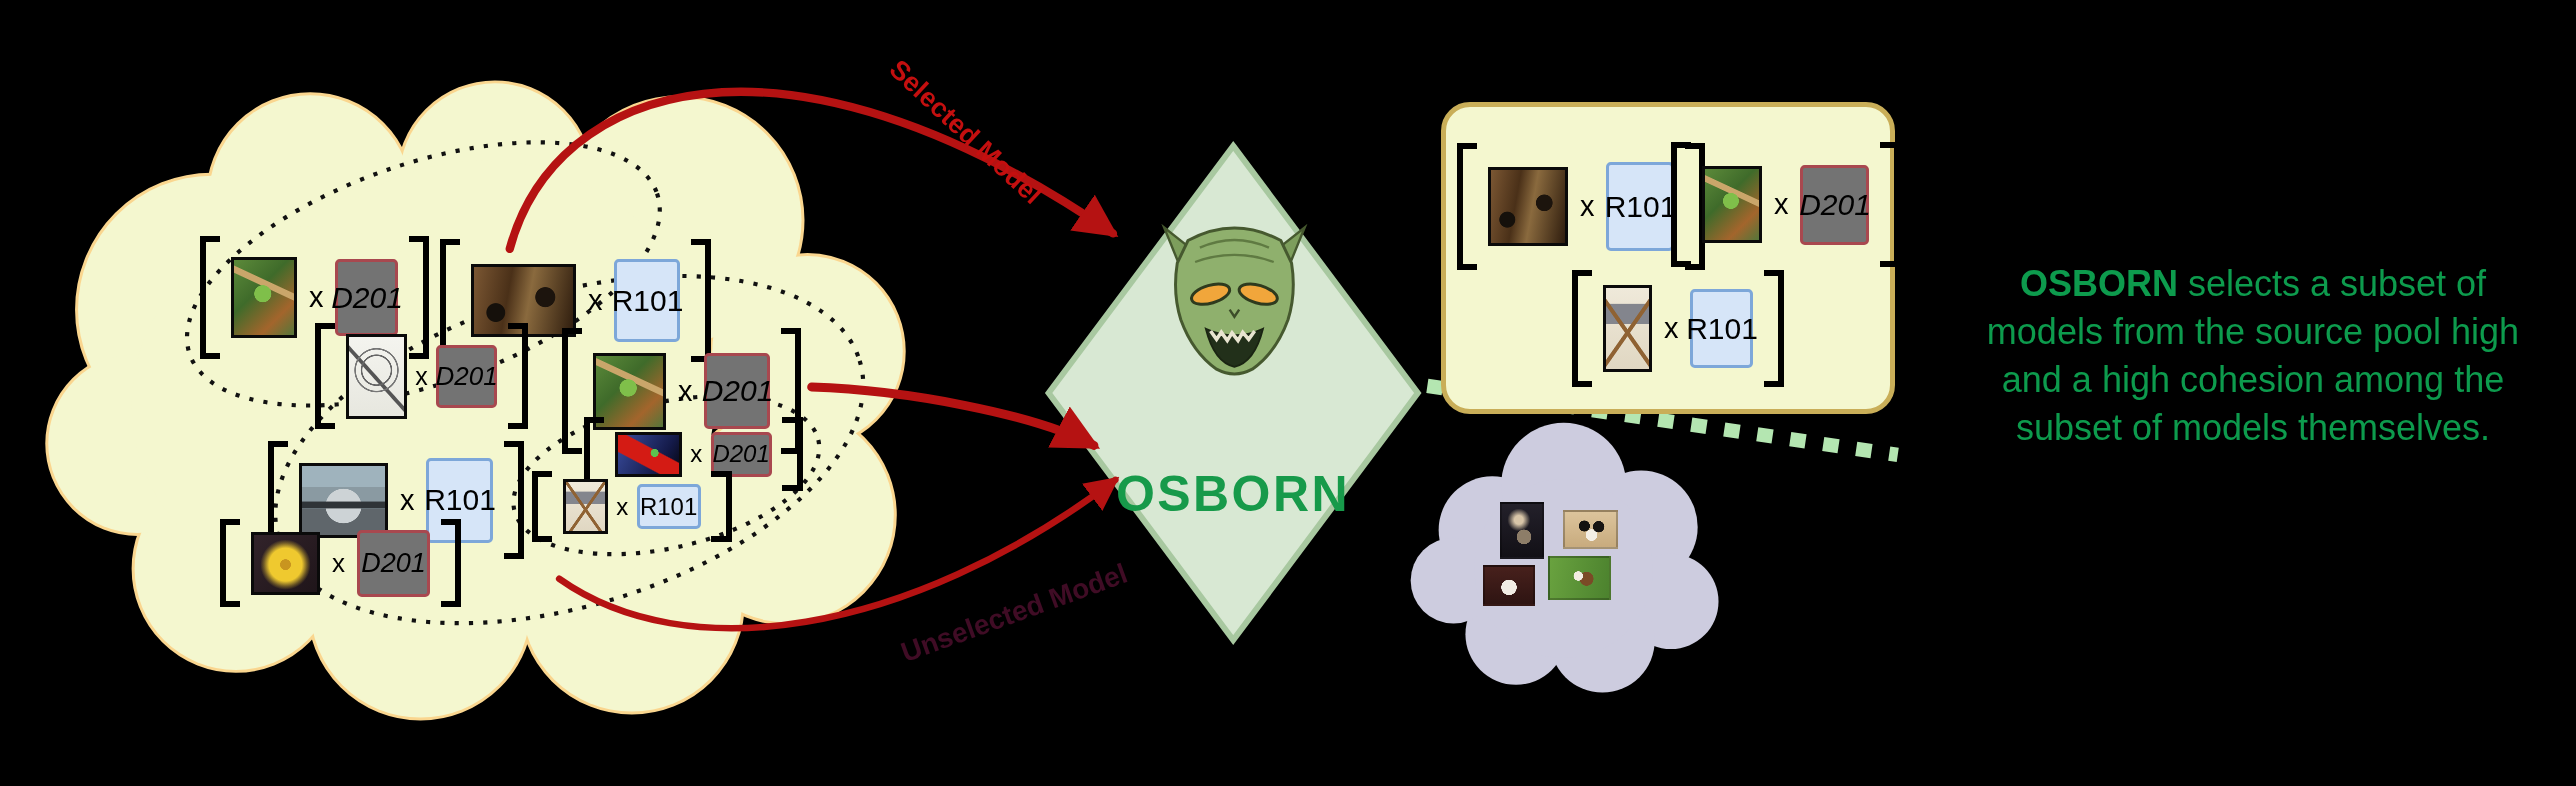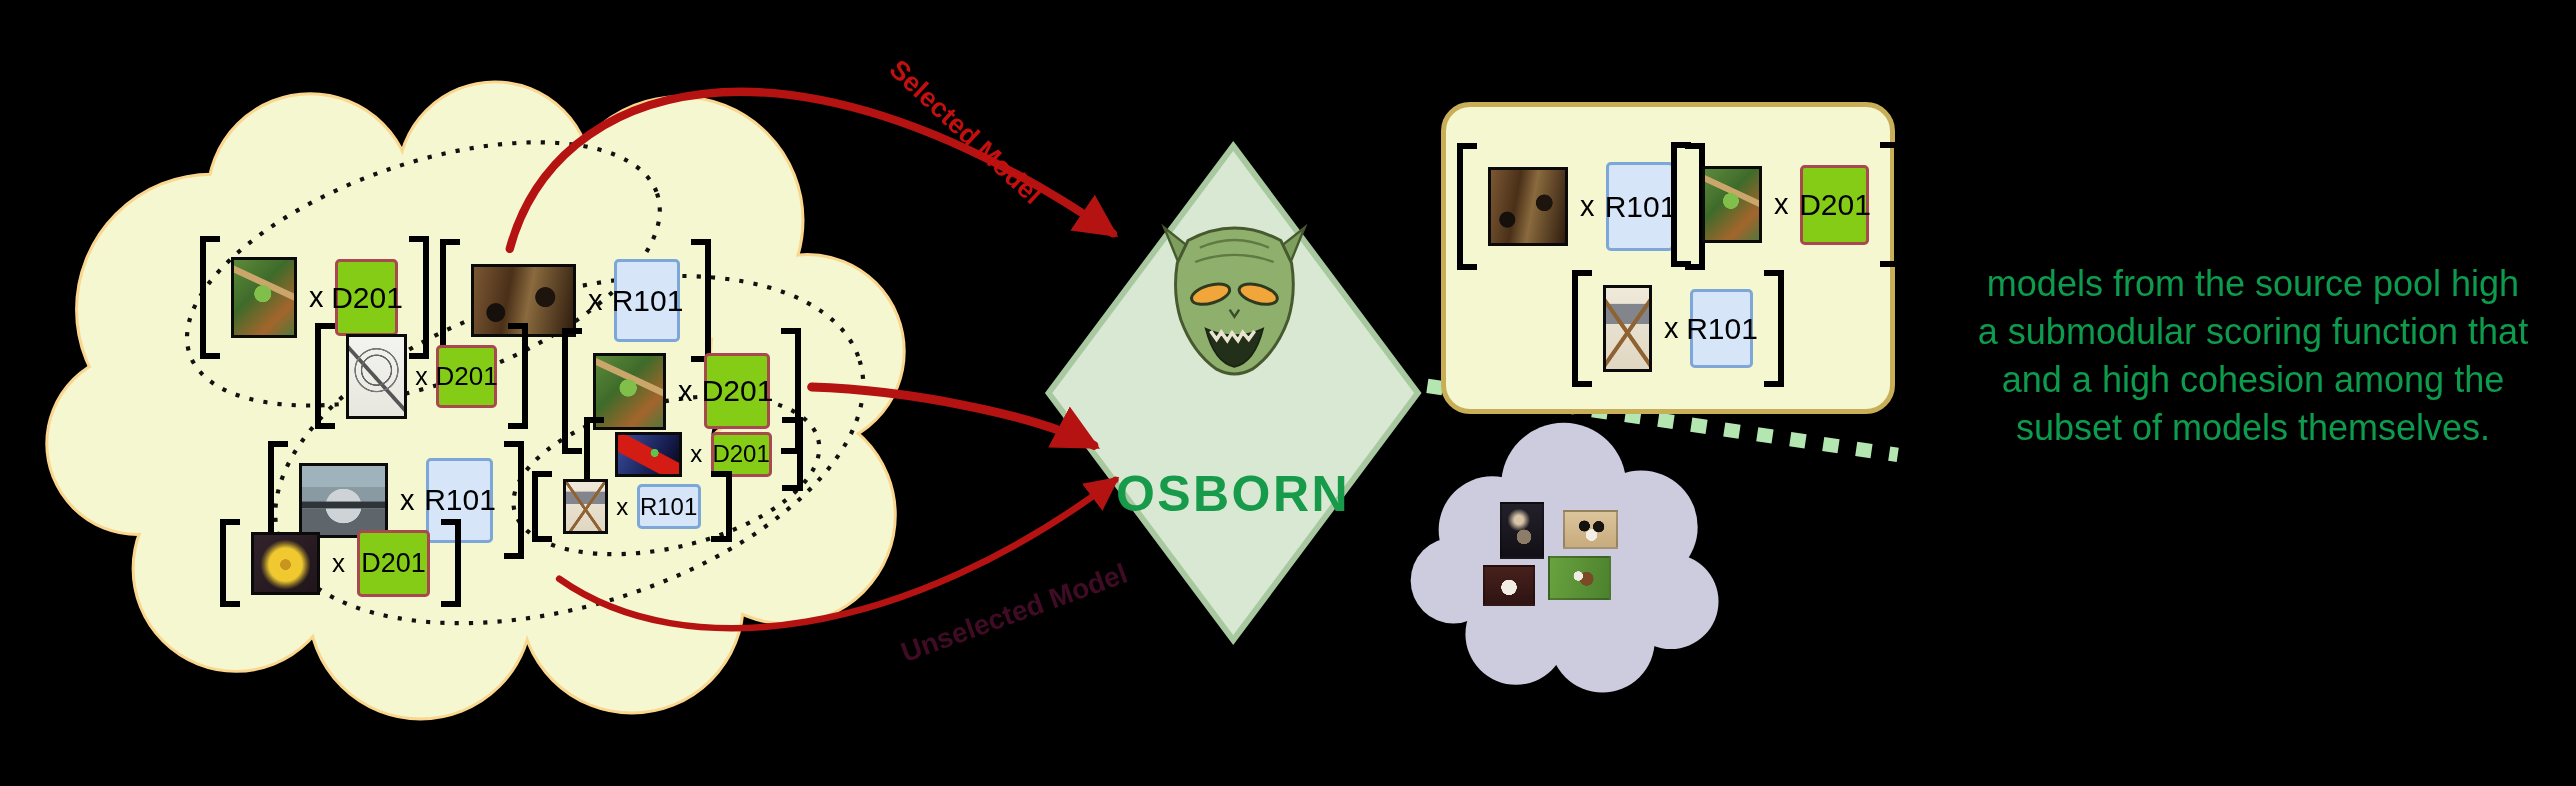--- a/index.html
+++ b/index.html
@@ -9,21 +9,21 @@
 
   
   .pair{position:absolute;display:flex;align-items:center;}
   .brl{align-self:stretch;width:14.3px;border:6px solid #000;border-right:none;flex:0 0 auto;}
   .brr{align-self:stretch;width:14.3px;border:6px solid #000;border-left:none;flex:0 0 auto;}
   .thumb{border:3.6px solid #0a0a0a;flex:0 0 auto;margin-left:10.7px;}
   .xsym{font-size:29px;color:#000;margin:0 12px;flex:0 0 auto;}
   .mbox{display:flex;align-items:center;justify-content:center;border-radius:4.8px;
         font-size:30px;color:#000;flex:0 0 auto;margin-right:10.7px;}
   .r101{background:#d6e5f8;border:3.6px solid #7da7d9;}
-  .d201{background:#84cc16;border:3.6px solid #a8484f;}
+  .d201{background:#737373;border:3.6px solid #a8484f;font-style:italic;}
 
   
   .t-musicians{background:
     radial-gradient(circle at 22% 68%, #15100b 0 10%, rgba(0,0,0,0) 11%),
     radial-gradient(circle at 72% 45%, #1c140d 0 12%, rgba(0,0,0,0) 13%),
     linear-gradient(100deg,#7b5733 0%,#4a3018 35%,#8a6a3e 55%,#2f1d0e 100%);}
   .t-bird{background:
     radial-gradient(circle at 48% 45%, #7fbf4a 0 16%, rgba(0,0,0,0) 17%),
     linear-gradient(25deg, rgba(0,0,0,0) 60%, #caa66a 61% 67%, rgba(0,0,0,0) 68%),
     linear-gradient(135deg,#5c8a3a 0%,#3f6b2a 40%,#a3652c 75%,#54763a 100%);}
@@ -257,20 +257,20 @@
     <span class="mbox r101" style="width:57px;height:73px;">R101</span>
     <span class="brr"></span>
   </div>
 
   <div class="timg t-cat" style="left:1500px;top:502px;width:40px;height:53px;"></div>
   <div class="timg t-chin" style="left:1563px;top:510px;width:51px;height:35px;"></div>
   <div class="timg t-puppy" style="left:1483px;top:565px;width:48px;height:37px;"></div>
   <div class="timg t-bernard" style="left:1548px;top:556px;width:59px;height:40px;"></div>
 
   <div id="caption">
+    <div><b>OSBORN</b><span> selects a subset of</span></div>
     <div>models from the source pool high</div>
-    <div>a submodular scoring function that</div>
     <div>and a high cohesion among the</div>
     <div>subset of models themselves.</div>
   </div>
 
 </div>
 
 
 </body></html>

